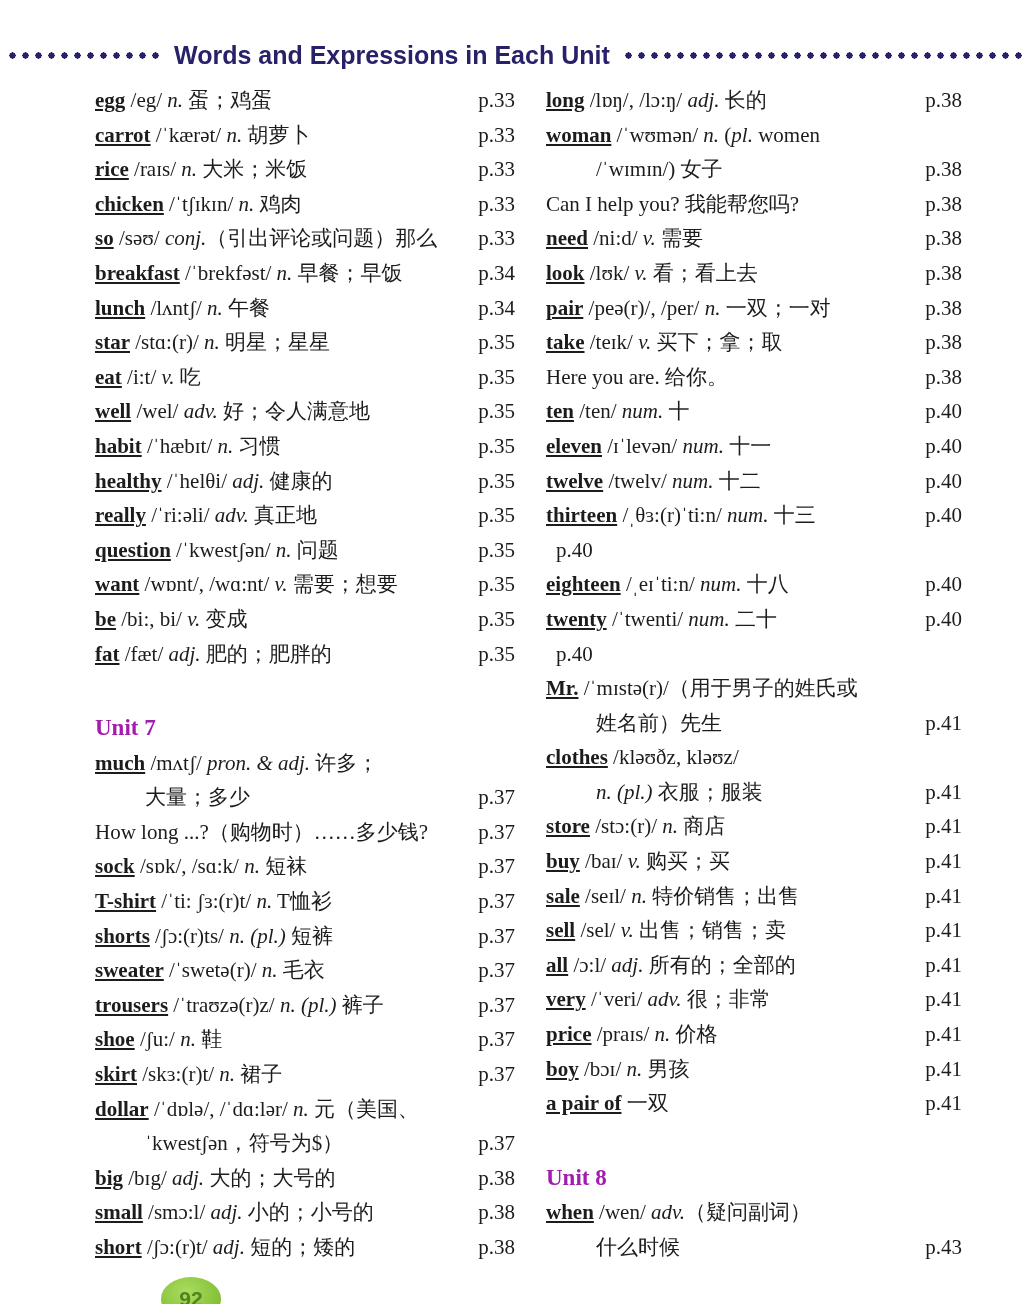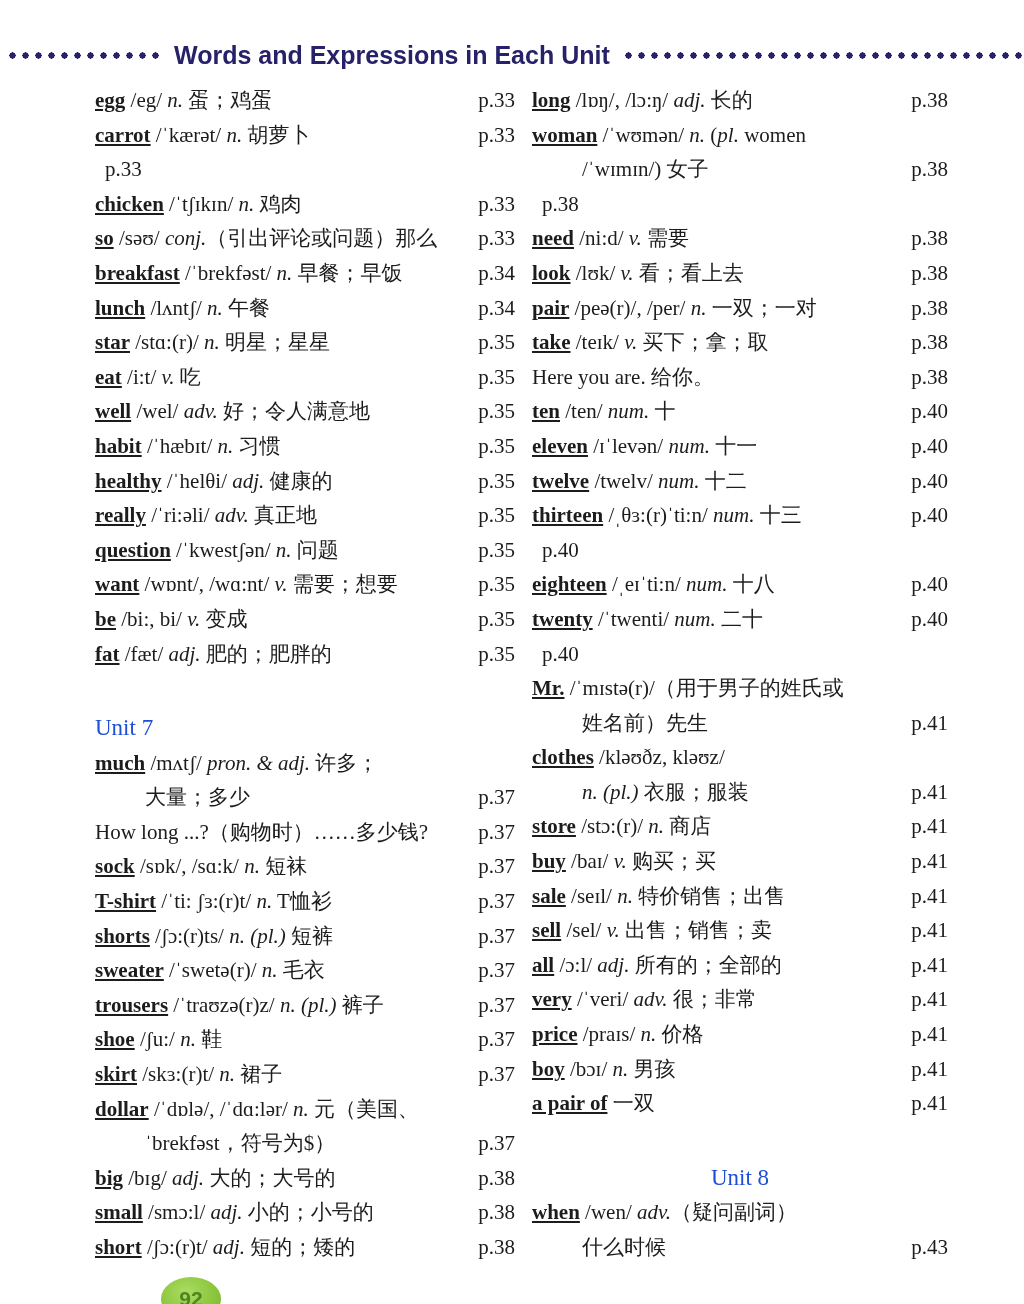--- a/index.html
+++ b/index.html
@@ -18,33 +18,33 @@
     background-size:13px 9px; background-repeat:repeat-x; background-position:left center;
   }
   .dots-left { width:156px; }
   .dots-right { flex:1; }
   .title {
     font-family:"Liberation Sans", sans-serif; font-weight:bold;
     font-size:25px; color:#262168; white-space:nowrap; letter-spacing:0px;
   }
   .col { position:absolute; top:83px; }
   .col-left  { left:95px;  width:420px; }
-  .col-right { left:532px; width:416px;text-align:center; }
+  .col-right { left:546px; width:416px; }
   .line {
     display:flex; justify-content:space-between; align-items:baseline;
     height:34.6px; line-height:34.6px; font-size:21px; white-space:nowrap;
   }
   .line.indent { padding-left:50px;gap:31px; }
   .line-text { min-width:0; }
   .seg-b { font-weight:bold;text-decoration:underline; }
   .seg-i { font-style:italic; }
   .page-ref { padding-left:10px; font-size:21px; }
   .unit-heading {
     height:34.6px; line-height:34.6px; margin-top:40px;
-    font-weight:normal; font-size:23px; color:#1d4ed8;
+    font-weight:bold; font-size:23px; color:#a21caf;
   }
   .badge {
     position:absolute; left:161px; top:1277px; width:60px; height:44px;
     border-radius:50%;
     background:radial-gradient(ellipse at 42% 35%, #abdc62 0%, #8dc63f 55%, #76b02c 100%);
     display:flex; align-items:center; justify-content:center;
     font-family:"Liberation Sans", sans-serif; font-weight:bold;
     font-size:21px; color:#50851d;
   }
 </style>
@@ -61,20 +61,21 @@
   <div class="col col-left" id="col-left">
       <div class="line">
         <span class="line-text"><span class="seg-b">egg</span><span> /eg/ </span><span class="seg-i">n.</span><span> 蛋；鸡蛋</span></span>
         <span class="page-ref">p.33</span>
       </div>
       <div class="line">
         <span class="line-text"><span class="seg-b">carrot</span><span> /ˈkærət/ </span><span class="seg-i">n.</span><span> 胡萝卜</span></span>
         <span class="page-ref">p.33</span>
       </div>
       <div class="line">
+        <span class="line-text"><span class="seg-b">rice</span><span> /raɪs/ </span><span class="seg-i">n.</span><span> 大米；米饭</span></span>
         <span class="page-ref">p.33</span>
       </div>
       <div class="line">
         <span class="line-text"><span class="seg-b">chicken</span><span> /ˈtʃɪkɪn/ </span><span class="seg-i">n.</span><span> 鸡肉</span></span>
         <span class="page-ref">p.33</span>
       </div>
       <div class="line">
         <span class="line-text"><span class="seg-b">so</span><span> /səʊ/ </span><span class="seg-i">conj.</span><span>（引出评论或问题）那么</span></span>
         <span class="page-ref">p.33</span>
       </div>
@@ -165,21 +166,21 @@
       </div>
       <div class="line">
         <span class="line-text"><span class="seg-b">skirt</span><span> /skɜ:(r)t/ </span><span class="seg-i">n.</span><span> 裙子</span></span>
         <span class="page-ref">p.37</span>
       </div>
       <div class="line">
         <span class="line-text"><span class="seg-b">dollar</span><span> /ˈdɒlə/, /ˈdɑ:lər/ </span><span class="seg-i">n.</span><span> 元（美国、</span></span>
         <span class="page-ref"></span>
       </div>
       <div class="line indent">
-        <span class="line-text"><span>ˈbrekfəst，符号为$）</span></span>
+        <span class="line-text"><span>ˈkwestʃən，符号为$）</span></span>
         <span class="page-ref">p.37</span>
       </div>
       <div class="line">
         <span class="line-text"><span class="seg-b">big</span><span> /bɪg/ </span><span class="seg-i">adj.</span><span> 大的；大号的</span></span>
         <span class="page-ref">p.38</span>
       </div>
       <div class="line">
         <span class="line-text"><span class="seg-b">small</span><span> /smɔ:l/ </span><span class="seg-i">adj.</span><span> 小的；小号的</span></span>
         <span class="page-ref">p.38</span>
       </div>
@@ -195,20 +196,21 @@
       </div>
       <div class="line">
         <span class="line-text"><span class="seg-b">woman</span><span> /ˈwʊmən/ </span><span class="seg-i">n.</span><span> (</span><span class="seg-i">pl.</span><span> women</span></span>
         <span class="page-ref"></span>
       </div>
       <div class="line indent">
         <span class="line-text"><span>/ˈwɪmɪn/) 女子</span></span>
         <span class="page-ref">p.38</span>
       </div>
       <div class="line">
+        <span class="line-text"><span>Can I help you?  我能帮您吗?</span></span>
         <span class="page-ref">p.38</span>
       </div>
       <div class="line">
         <span class="line-text"><span class="seg-b">need</span><span> /ni:d/ </span><span class="seg-i">v.</span><span> 需要</span></span>
         <span class="page-ref">p.38</span>
       </div>
       <div class="line">
         <span class="line-text"><span class="seg-b">look</span><span> /lʊk/ </span><span class="seg-i">v.</span><span> 看；看上去</span></span>
         <span class="page-ref">p.38</span>
       </div>

